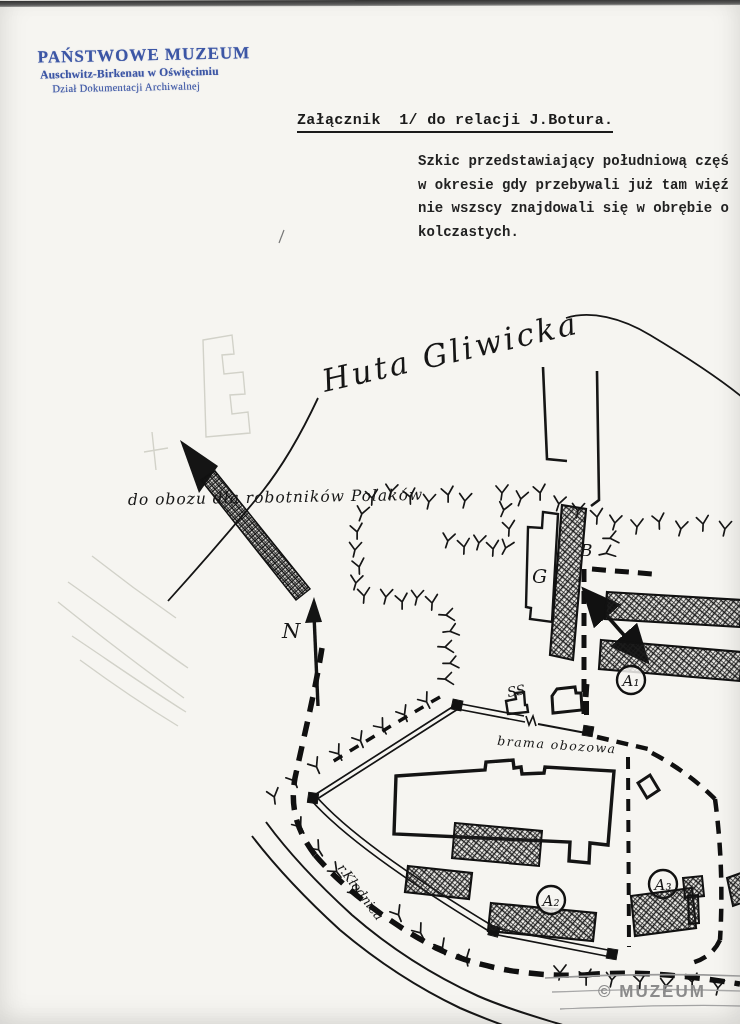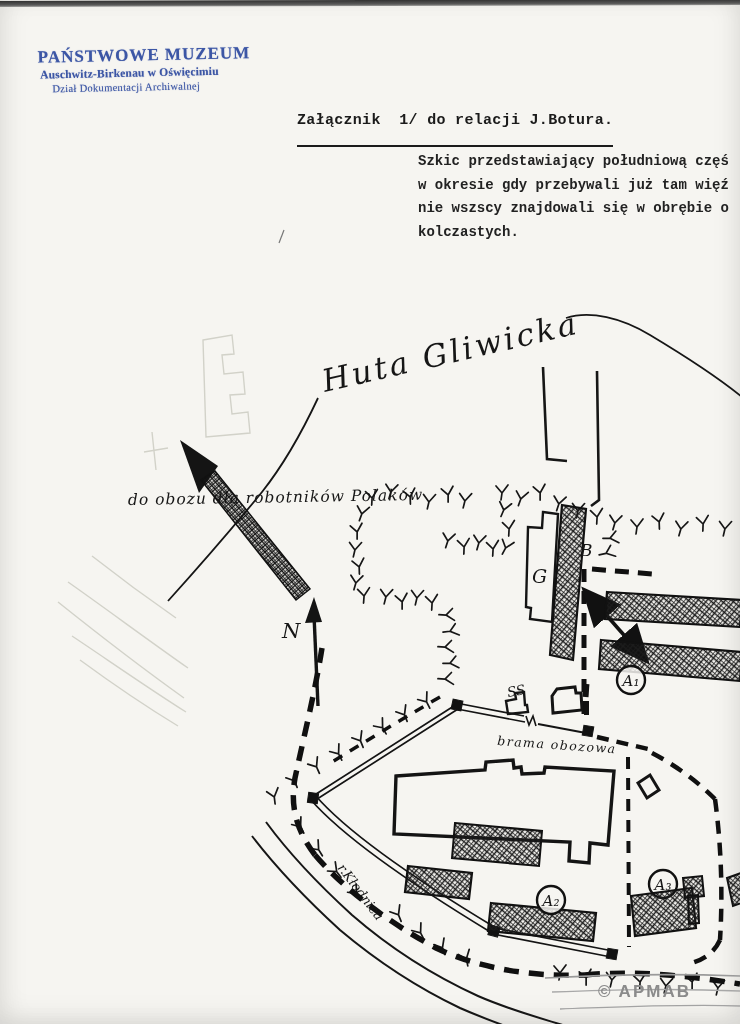--- a/index.html
+++ b/index.html
@@ -18,21 +18,21 @@
     text-shadow:0 0 1px rgba(60,86,165,.55);
     line-height:1.25;
   }
   .stamp .l1{font-size:17px;font-weight:bold;letter-spacing:1px;}
   .stamp .l2{font-size:11.5px;font-weight:bold;margin-left:2px;letter-spacing:.2px;}
   .stamp .l3{font-size:10.5px;margin-left:14px;letter-spacing:.3px;}
   .doc-title{
     position:absolute;left:297px;top:112px;
     font-family:"Liberation Mono", monospace;font-weight:bold;
     font-size:15px;color:#1b1b1b;white-space:pre;
-    border-bottom:2px solid #1b1b1b;padding-bottom:16px;letter-spacing:.3px;
+    border-bottom:2px solid #1b1b1b;padding-bottom:2px;letter-spacing:.3px;
   }
   .desc{
     position:absolute;left:418px;top:150px;width:400px;
     font-family:"Liberation Mono", monospace;font-weight:bold;
     font-size:14px;color:#222;line-height:23.5px;
   }
   .desc div{white-space:nowrap;}
   .copyright{
     position:absolute;left:598px;top:982px;
     font-size:17px;font-weight:bold;letter-spacing:2px;color:#8b8b8b;
@@ -268,15 +268,15 @@
 
   <div class="doc-title">Załącznik  1/ do relacji J.Botura.</div>
 
   <div class="desc">
     <div>Szkic przedstawiający południową częś</div>
     <div>w okresie gdy przebywali już tam więź</div>
     <div>nie wszscy znajdowali się w obrębie o</div>
     <div>kolczastych.</div>
   </div>
 
-  <div class="copyright">© APMAB</div>
+  <div class="copyright">© MUZEUM</div>
 
 </div>
 
 </body></html>

